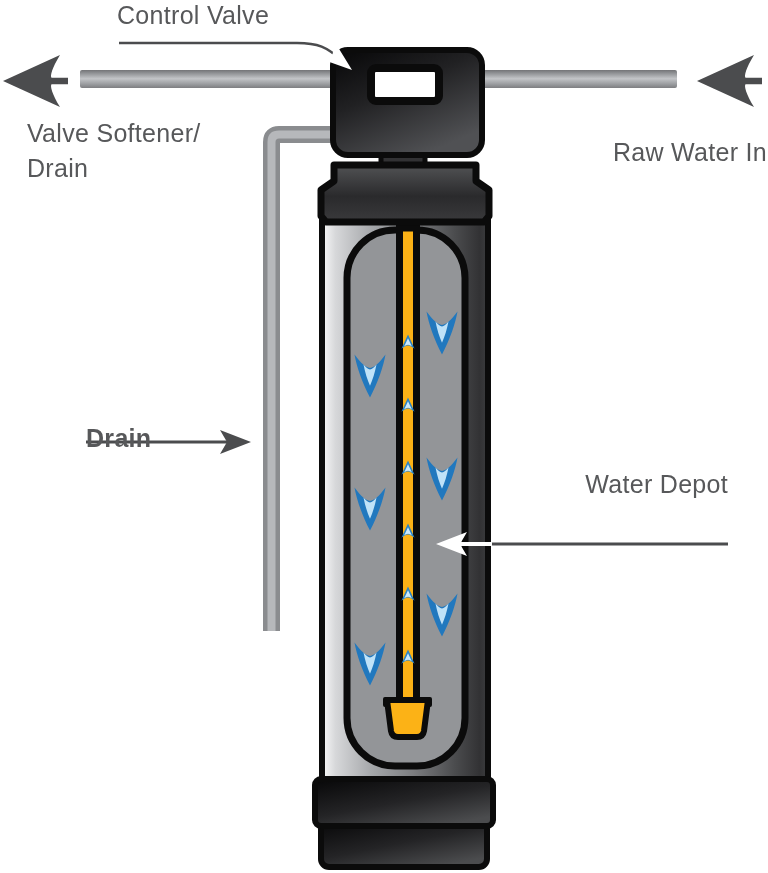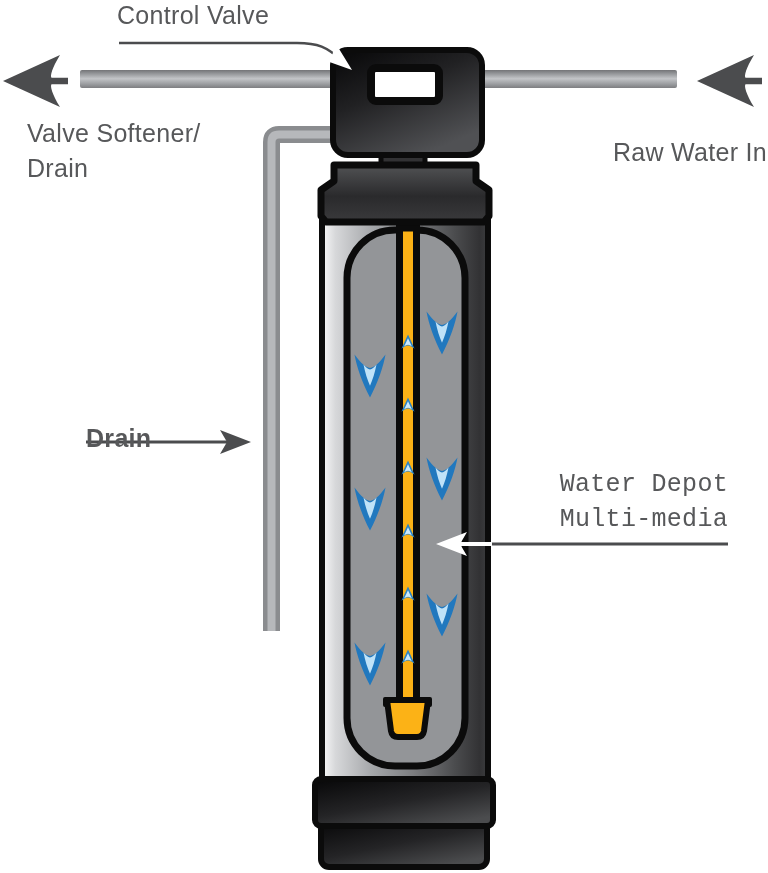--- a/index.html
+++ b/index.html
@@ -144,18 +144,17 @@
 
   <div class="lbl" style="left:27px;top:116px;line-height:35px;">
     <span>Valve Softener/</span>
     <span>Drain</span>
   </div>
 
   <div class="lbl rt" style="right:1px;top:138px;">Raw Water In</div>
 
   <div class="lbl" style="left:86px;top:424px;font-weight:bold;">Drain</div>
 
-  <div class="lbl rt" style="right:40px;top:467px;line-height:35px;font-family:Liberation Mono, monospace;">
+  <div class="lbl rt" style="right:40px;top:467px;line-height:35px;">
     <span>Water Depot</span>
-    <span>Multi-media</span>
   </div>
 
 </div>
 
 </body></html>

